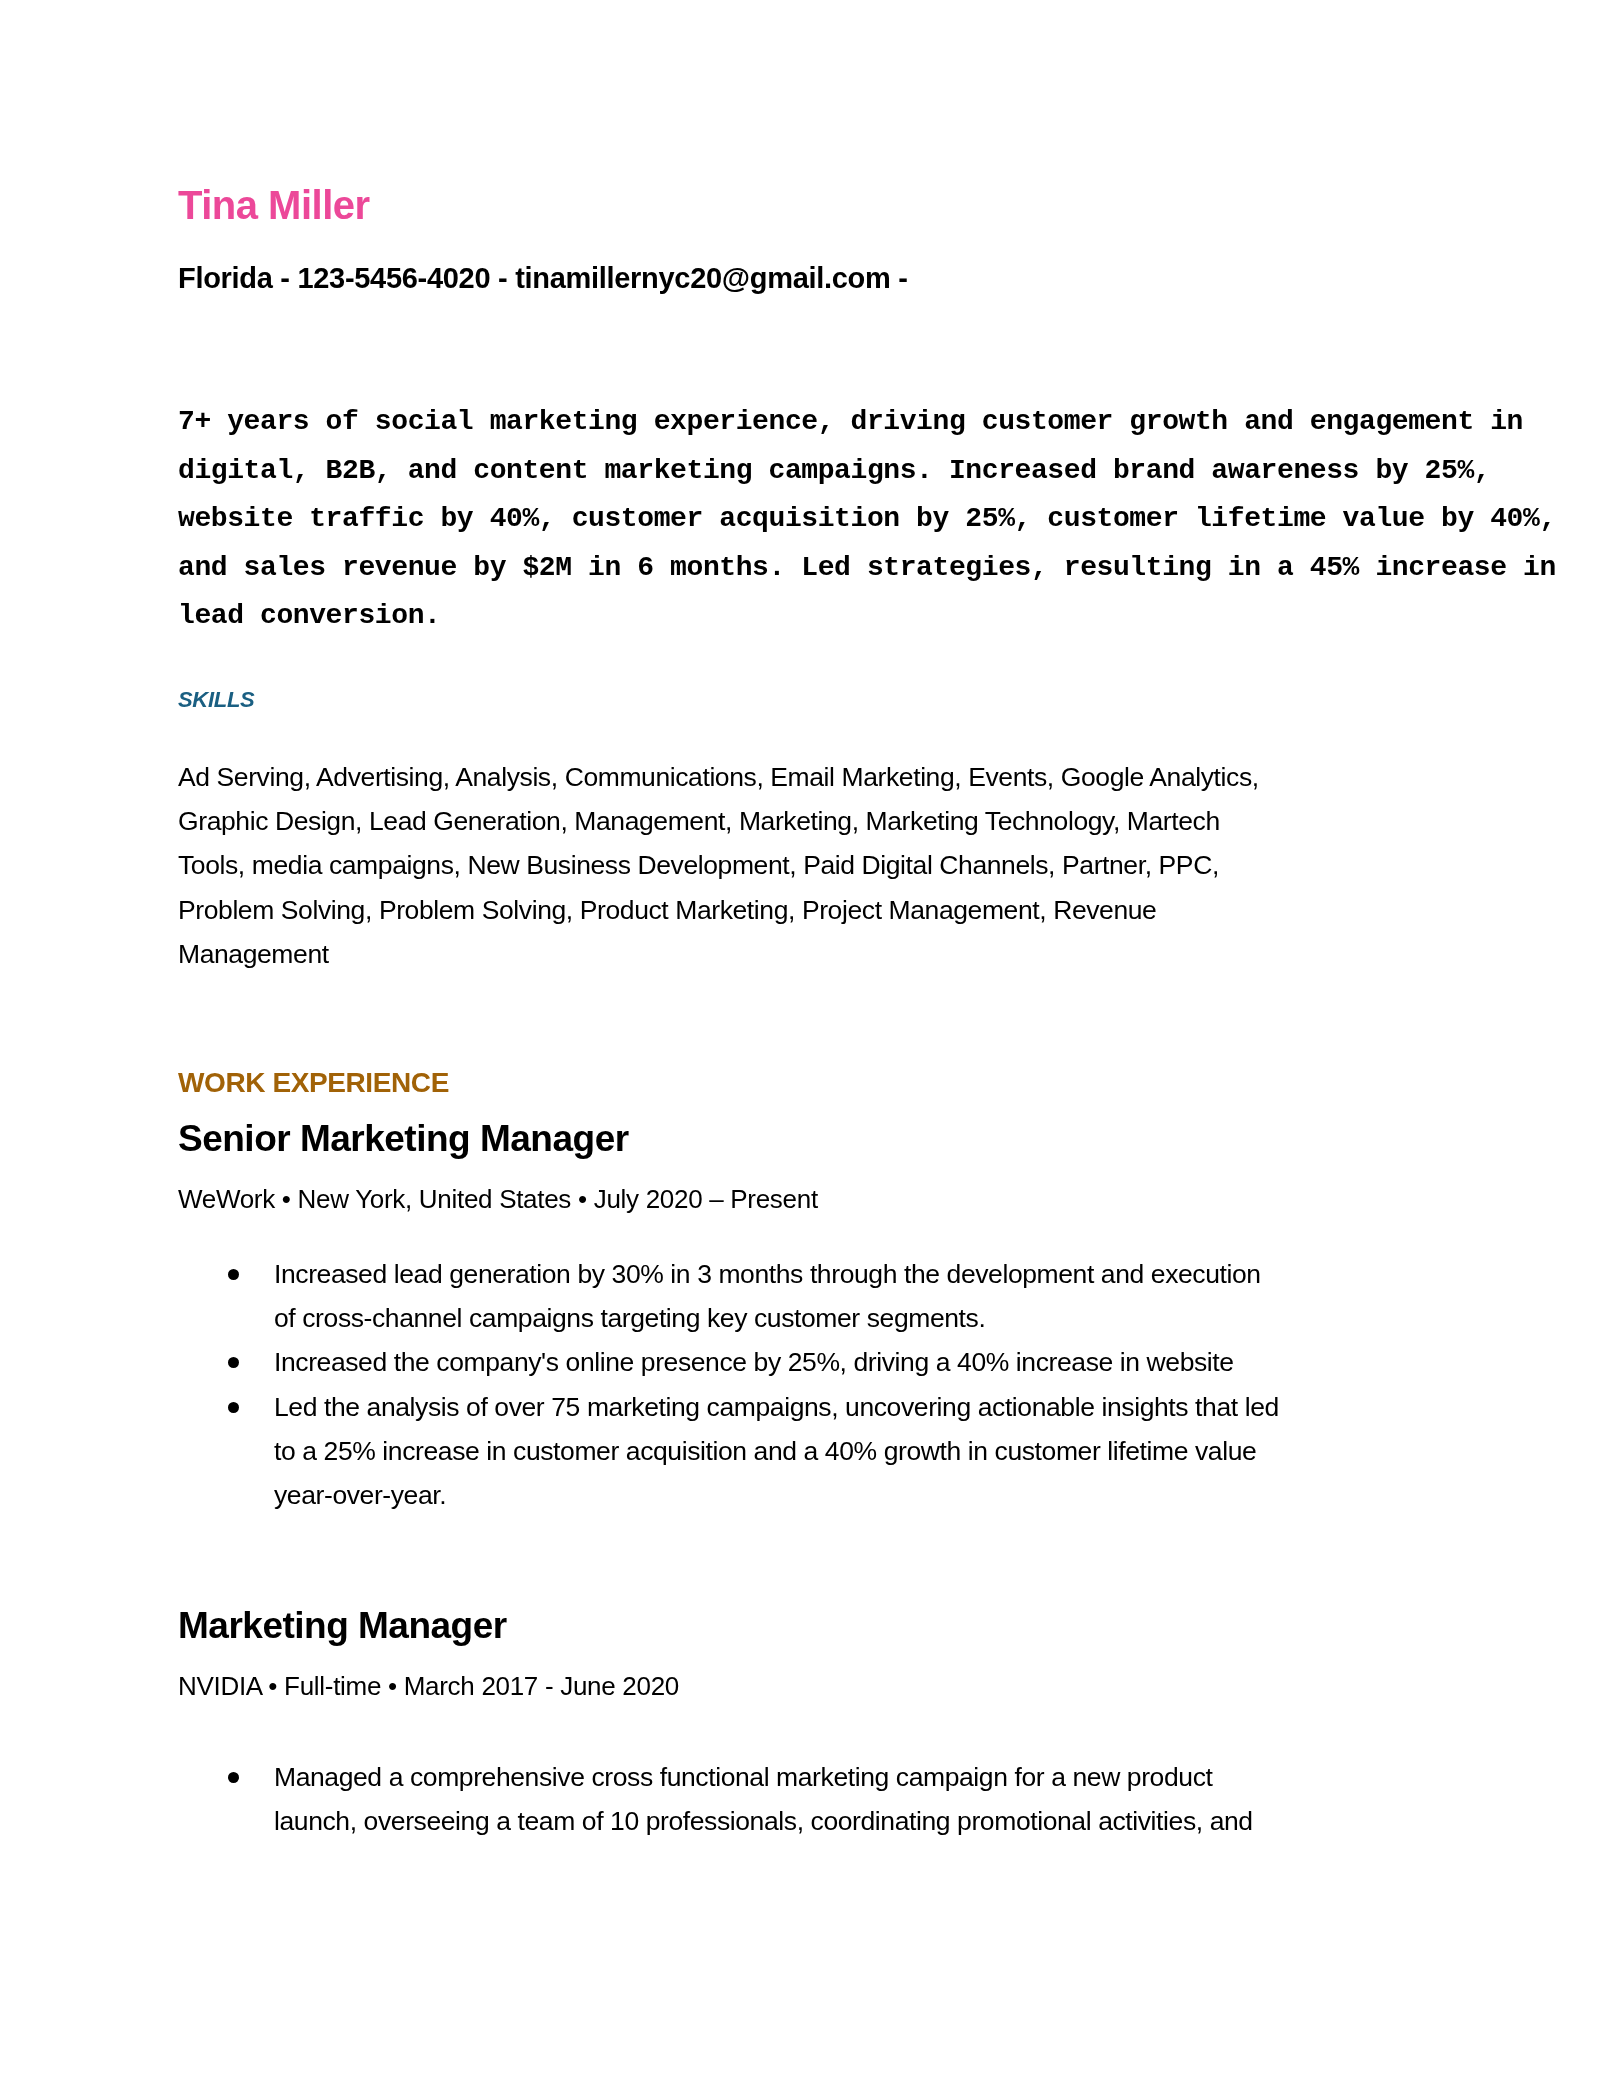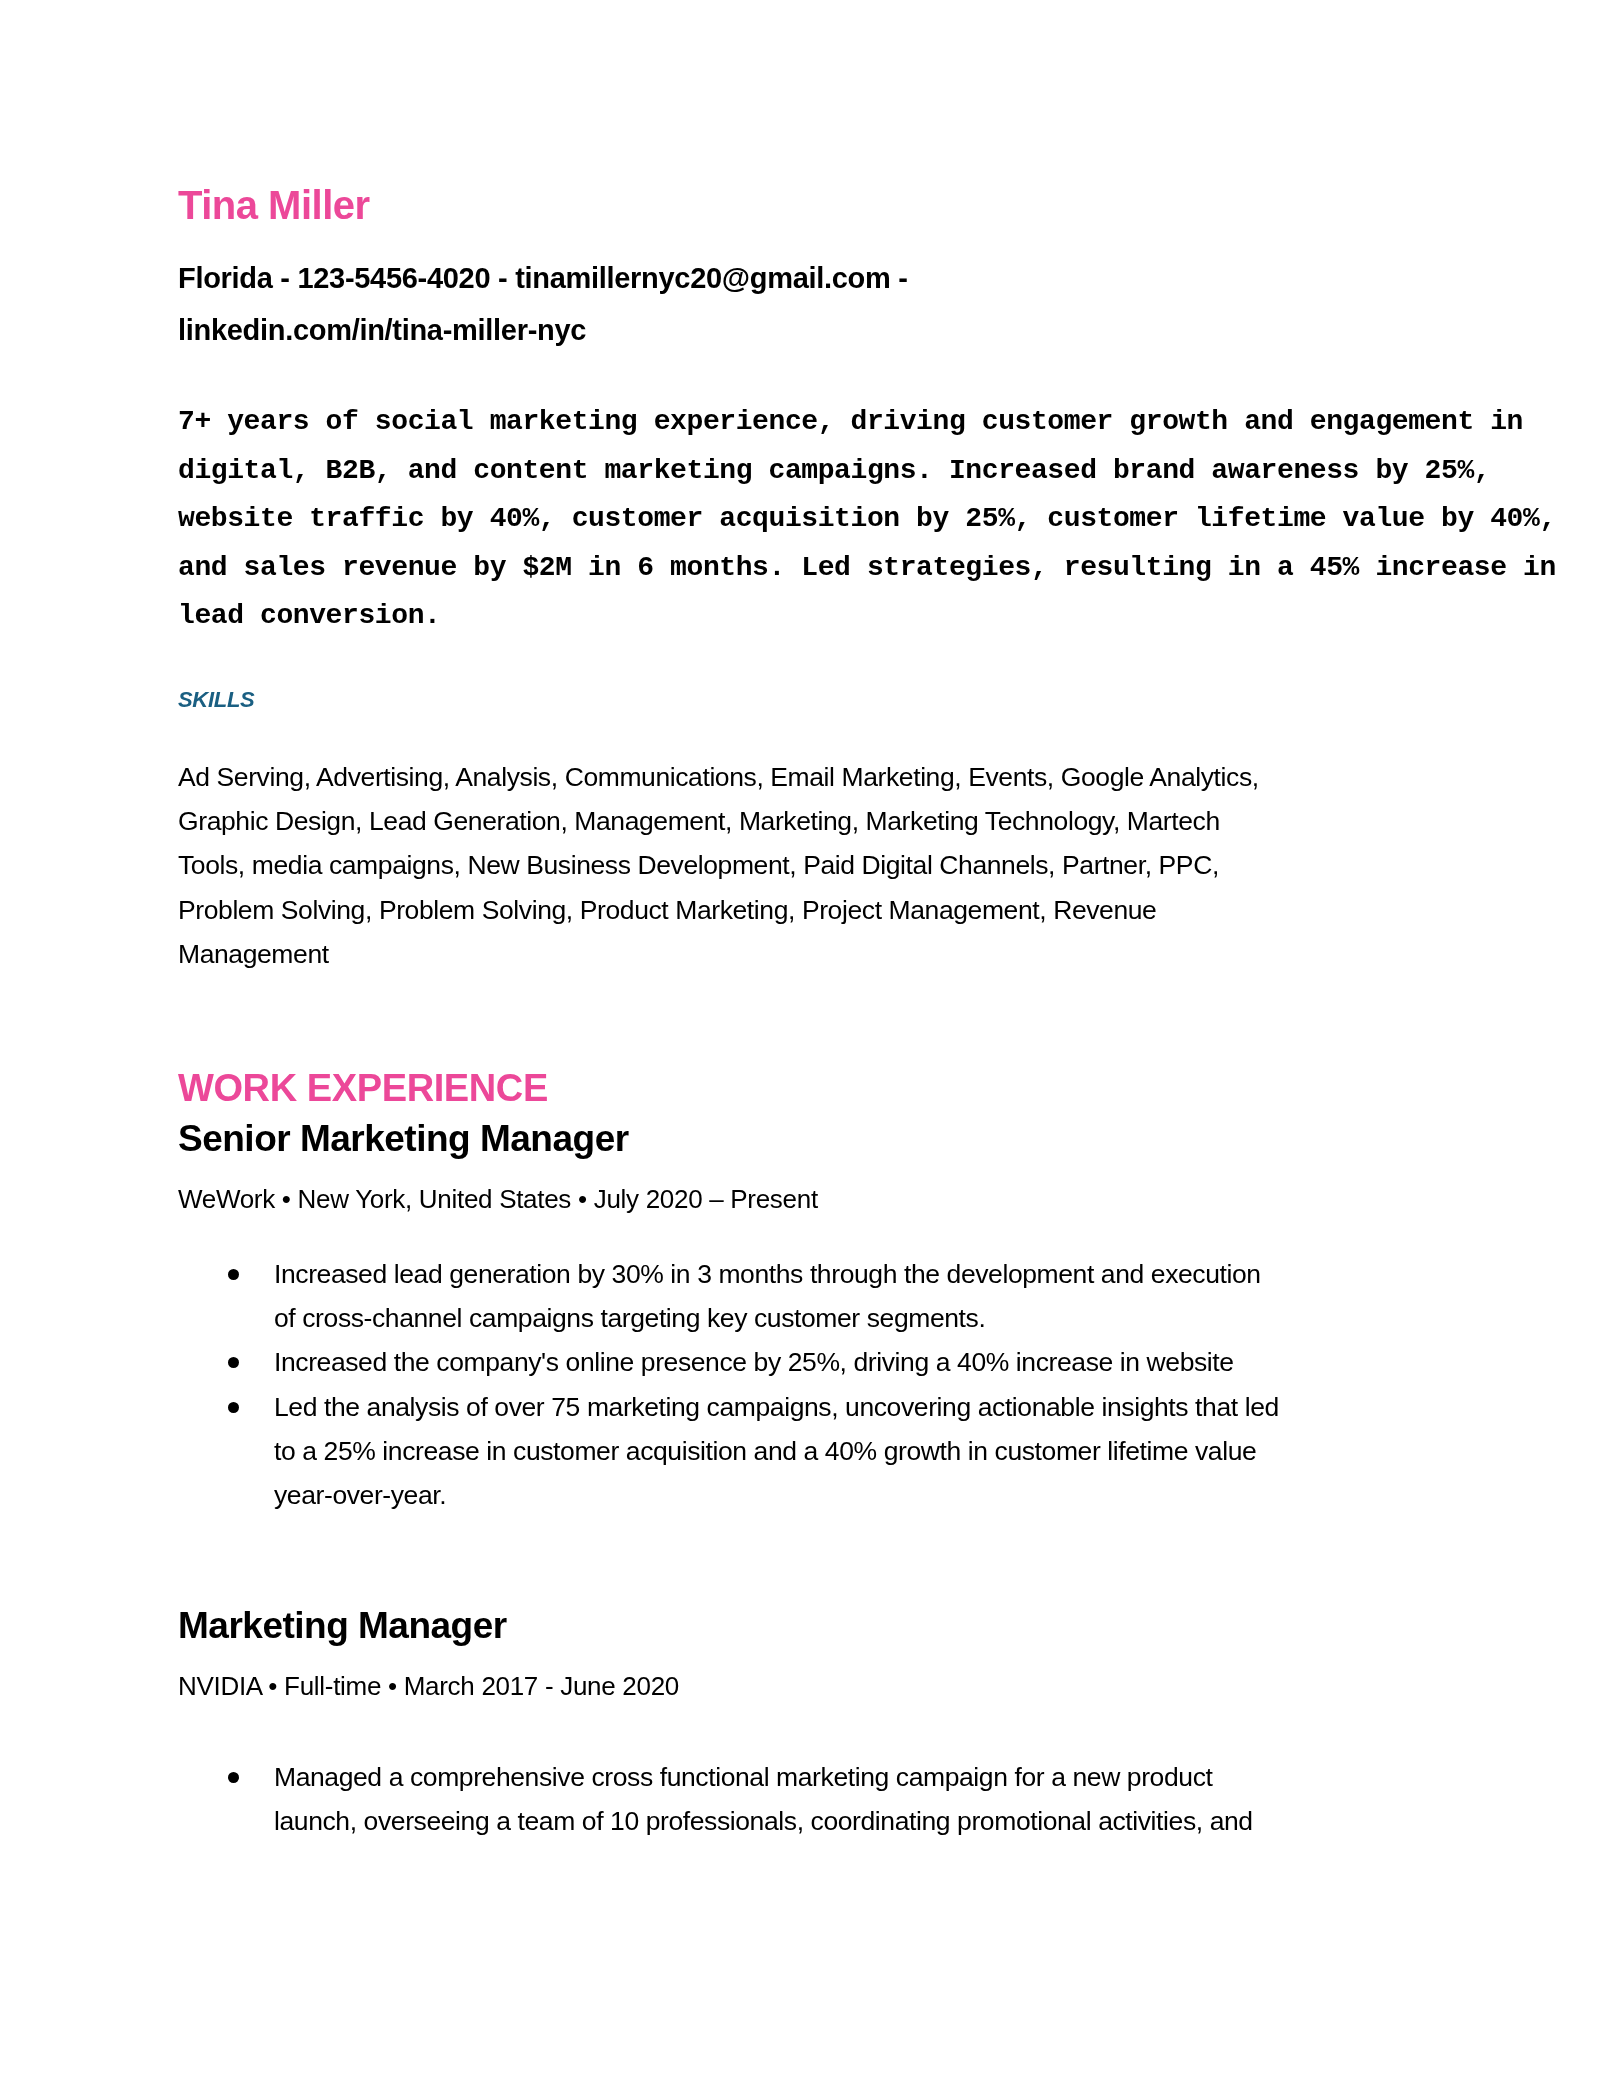--- a/index.html
+++ b/index.html
@@ -70,23 +70,23 @@
       width: 1260px;
       font-size: 26.5px;
       line-height: 44.2px;
       letter-spacing: -0.4px;
     }
     .skills .line { display: block; white-space: nowrap; }
     .section-label {
       position: absolute;
       top: 1067px;
       left: 0;
-      font-size: 38px;
+      font-size: 28px;
       font-weight: bold;
-      color: #ec4899;
+      color: #a16207;
       letter-spacing: -0.4px;
       white-space: nowrap;
     }
     .job-title {
       position: absolute;
       left: 0;
       font-size: 37px;
       font-weight: bold;
       letter-spacing: -0.5px;
       white-space: nowrap;
@@ -127,21 +127,20 @@
   </style>
 </head>
 <body>
 
 <div class="page">
 
   <div class="name">Tina Miller</div>
 
   <div class="contact">
     <span class="line">Florida - 123-5456-4020 - tinamillernyc20@gmail.com -</span>
-    <span class="line">linkedin.com/in/tina-miller-nyc</span>
   </div>
 
   <div class="summary">
     <span class="line">7+ years of social marketing experience, driving customer growth and engagement in</span>
     <span class="line">digital, B2B, and content marketing campaigns. Increased brand awareness by 25%,</span>
     <span class="line">website traffic by 40%, customer acquisition by 25%, customer lifetime value by 40%,</span>
     <span class="line">and sales revenue by $2M in 6 months. Led strategies, resulting in a 45% increase in</span>
     <span class="line">lead conversion.</span>
   </div>
 

